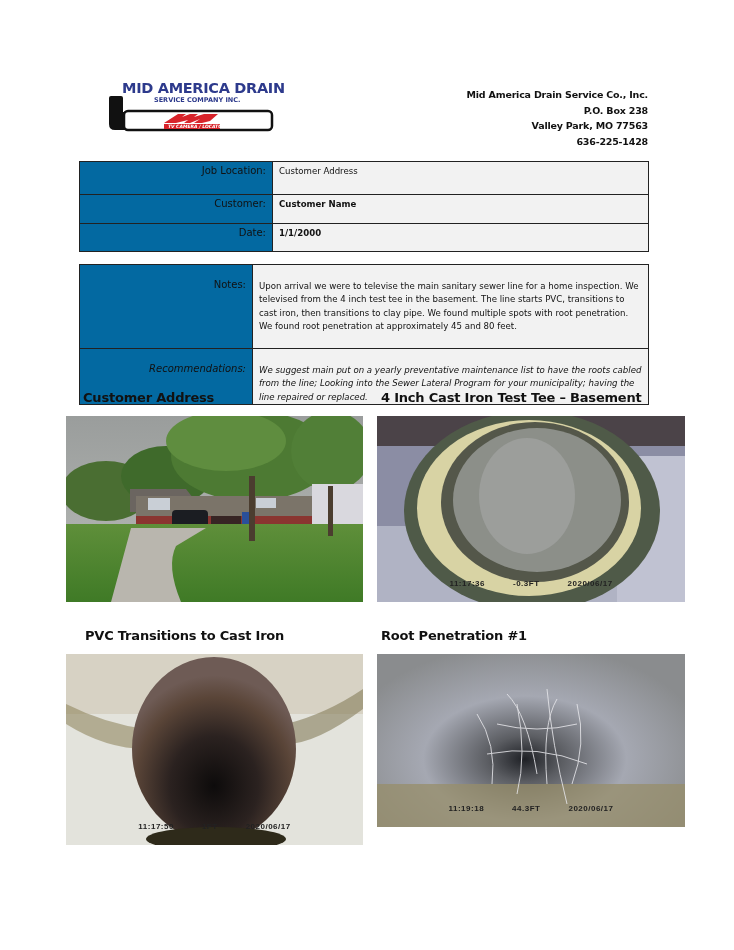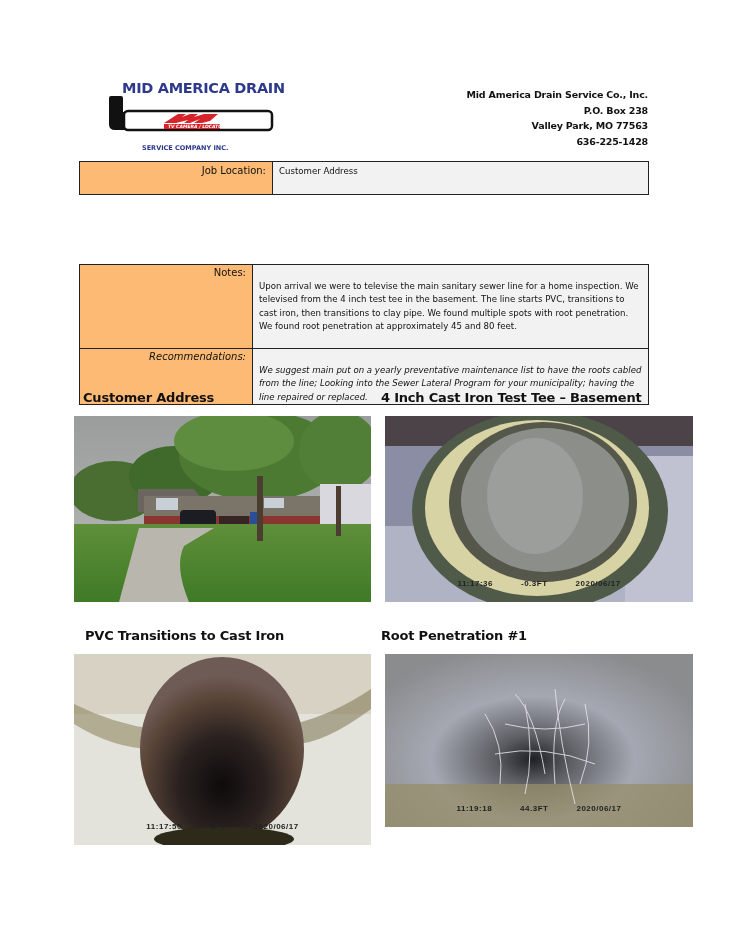--- a/index.html
+++ b/index.html
@@ -4,52 +4,52 @@
 <style>
   html, body { margin: 0; padding: 0; background: #ffffff; }
   body { width: 734px; height: 950px; position: relative; overflow: hidden;
          font-family: "Liberation Sans", sans-serif; color: #000; }
 
   
   .logo { position: absolute; left: 106px; top: 80px; width: 170px; height: 56px; }
   .logo-title { position: absolute; left: 16px; top: 0; width: 160px;
     font: bold 14.5px "DejaVu Sans", sans-serif; color: #2d3a8c; letter-spacing: -0.3px;
     white-space: nowrap; }
-  .logo-sub { position: absolute; left: 36px; top: 16px; font: bold 6.5px "DejaVu Sans", sans-serif;
-    color: #2d3a8c; white-space: nowrap; margin-top: 48px; }
+  .logo-sub { position: absolute; left: 48px; top: 16px; font: bold 6.5px "DejaVu Sans", sans-serif;
+    color: #2d3a8c; white-space: nowrap; }
   .logo-pipe { position: absolute; left: 0; top: 14px; width: 170px; height: 40px; }
 
   
   .company { position: absolute; right: 86px; top: 87px; text-align: right;
     font: bold 9.5px "DejaVu Sans", sans-serif; line-height: 15.5px; color: #111; }
   .company div { white-space: nowrap; letter-spacing: -0.2px; text-align: right; }
 
   
   table.info { position: absolute; left: 79px; width: 570px; border-collapse: collapse;
     font-family: "DejaVu Sans", sans-serif; }
   table.info td { border: 1px solid #222; vertical-align: top; }
-  table.info td.lbl { background: #fdba74; text-align: right; width: 186px;
+  table.info td.lbl { background: #0369a1; text-align: right; width: 186px;
     font-size: 10px; padding: 3px 6px 0 0; color: #111; }
   table.info td.val { background: #f2f2f2; font-size: 8.6px; padding: 4px 6px 0 6px; color: #111; }
   #tbl1 { top: 161px; }
   #tbl1 tr.r1 td { height: 28px; }
   #tbl1 tr.r2 td { height: 24px; }
   #tbl1 tr.r3 td { height: 23px; }
   #tbl1 td.bold { font-weight: bold; }
 
   #tbl2 { top: 264px; }
-  #tbl2 td.lbl { width: 166px; padding-top: 2px; }
+  #tbl2 td.lbl { width: 166px; padding-top: 14px; }
   #tbl2 td.val { line-height: 13.3px; font-size: 8.6px; padding-top: 15px; }
   #tbl2 tr.n td { height: 68px; }
   #tbl2 tr.r td { height: 39px; font-style: italic; }
 
   
   .caption { position: absolute; font: bold 13px "DejaVu Sans", sans-serif; color: #111;
     white-space: nowrap; letter-spacing: -0.2px; }
-  .photo { position: absolute; overflow: hidden; margin-left: 8px; }
+  .photo { position: absolute; overflow: hidden; }
   .photo svg { display: block; }
   .overlay { position: absolute; bottom: 14px; left: 0; right: 0; font: bold 8px "Liberation Sans", sans-serif;
     color: #222; display: flex; justify-content: center; gap: 28px; letter-spacing: 0.5px; }
 </style>
 </head>
 <body>
 
 <div class="logo">
   <svg class="logo-pipe" viewBox="0 0 170 40" width="170" height="40">
 
@@ -71,20 +71,28 @@
   <div>P.O. Box 238</div>
   <div>Valley Park, MO 77563</div>
   <div>636-225-1428</div>
 </div>
 
 <table class="info" id="tbl1">
   <tbody>
       <tr class="r1">
     <td class="lbl">Job Location:</td>
     <td class="val">Customer Address</td>
+  </tr>
+  <tr class="r2">
+    <td class="lbl">Customer:</td>
+    <td class="val bold">Customer Name</td>
+  </tr>
+  <tr class="r3">
+    <td class="lbl">Date:</td>
+    <td class="val bold">1/1/2000</td>
   </tr>
 </tbody>
   </table>
 
 <table class="info" id="tbl2">
   <tbody>
       <tr class="n">
     <td class="lbl">Notes:</td>
     <td class="val">Upon arrival we were to televise the main sanitary sewer line for a home inspection. We televised from the 4 inch test tee in the basement. The line starts PVC, transitions to cast iron, then transitions to clay pipe. We found multiple spots with root penetration. We found root penetration at approximately 45 and 80 feet.</td>
   </tr>

